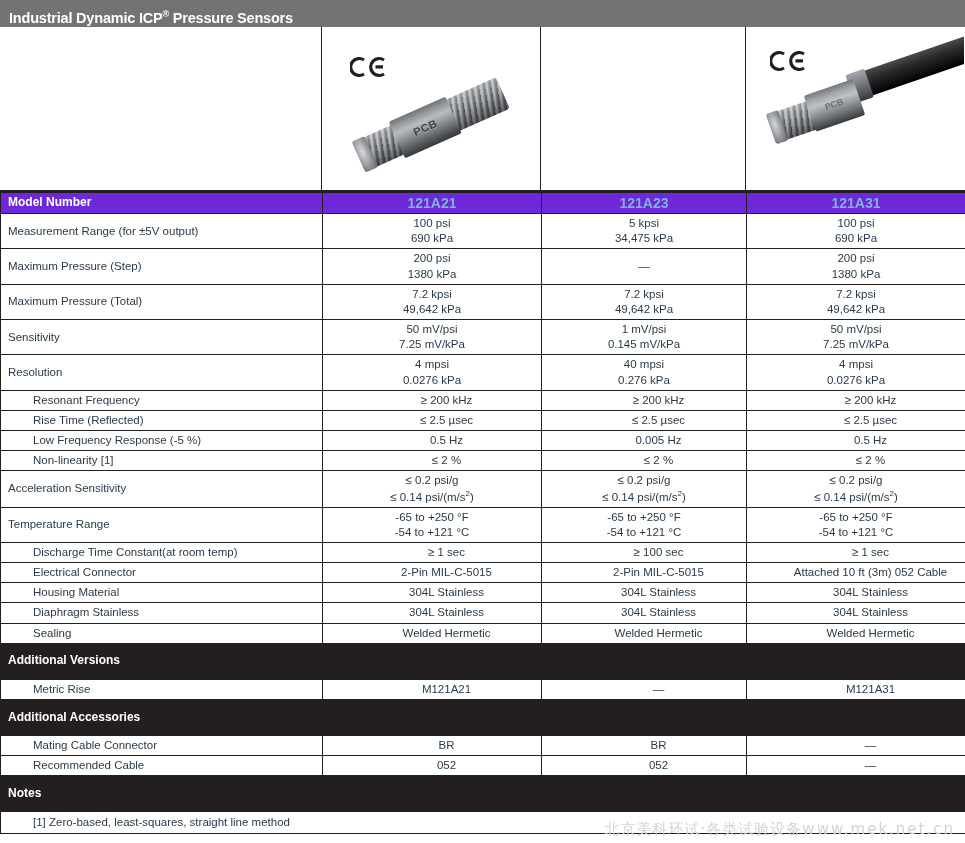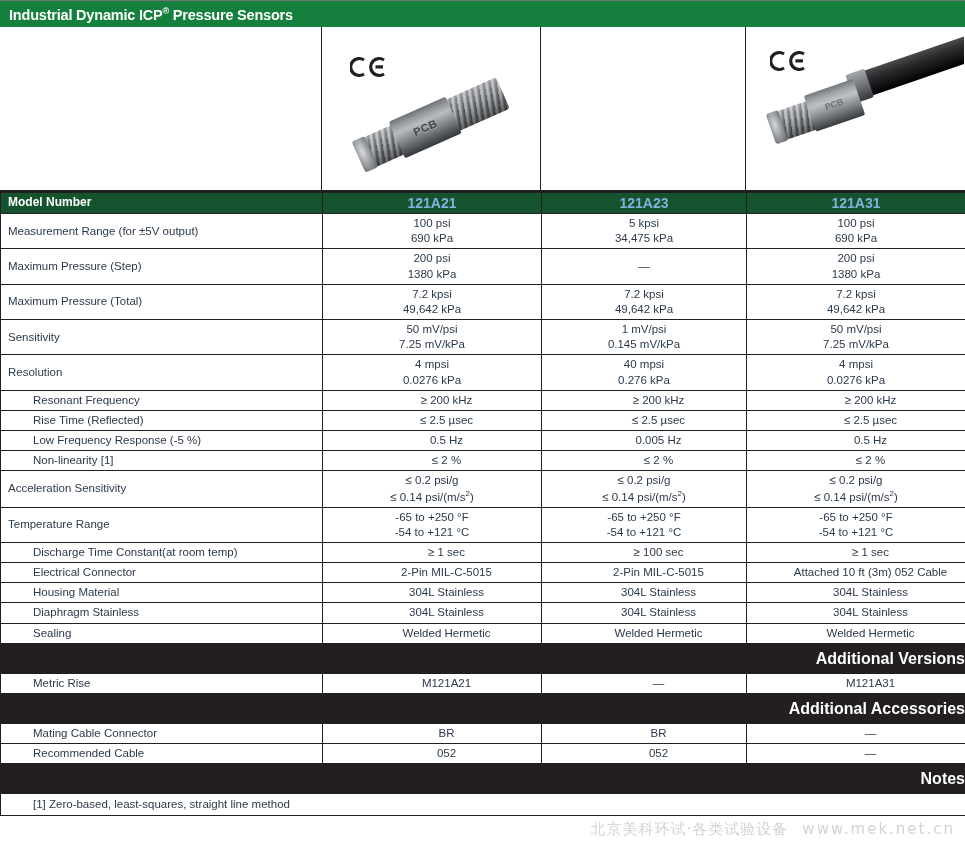--- a/index.html
+++ b/index.html
@@ -7,22 +7,22 @@
     width: 965px; height: 843px;
     background: #ffffff;
     font-family: "Liberation Sans", sans-serif;
     overflow: hidden;
   }
   .page { position: relative; width: 965px; height: 843px; background: #fff; }
 
   
   .title-bar {
     height: 27px;
-    background: #15803d;
-    border-top: 1px solid #737373;
+    background: #737373;
+    border-top: 7px solid #737373;
     display: flex; align-items: center;
     padding-left: 9px;
   }
   .title-bar .title {
     color: #ffffff;
     font-size: 14.5px;
     font-weight: bold;
     letter-spacing: -0.2px;
   }
   .title-bar .title sup { font-size: 9px; vertical-align: super; }
@@ -174,43 +174,42 @@
   td.label {
     padding: 2px 0 2px 7px;
     text-align: left;
     white-space: nowrap;
   }
   td.val {
     text-align: center;
     padding: 2px 3px;
   }
   tr.dark td {
-    background: #14532d;
+    background: #6d28d9;
     border-color: #231f20;
     color: #ffffff;
     font-weight: bold;
     font-size: 12px;
     height: 21px;
   }
   tr.dark td.label { padding-left: 7px; }
   tr.dark td.model {
     color: #7fb3dd;
     text-align: center;
     font-weight: bold;
     font-size: 14px;
   }
   tr.section td {
     background: #231f20;
     border-color: #231f20;
     color: #ffffff;
     font-weight: bold;
-    font-size: 16px;
-    height: 30px;
+    font-size: 12px;
+    height: 36px;
     padding-left: 7px;
-    text-align: right;
   }
   tr.one td { height: 19px; padding-left: 32px; }
   tr.two td { height: 35px; }
   .sub { font-size: 8px; vertical-align: super; }
   td.note {
     padding: 3px 0 3px 7px;
     text-align: left;
     font-size: 11.5px;
     color: #2b3a4a;
   }
@@ -221,21 +220,21 @@
     left: 0; bottom: 4px;
     width: 965px;
     text-align: right;
     padding-right: 10px;
     color: #d3d3d3;
     font-size: 15px;
     letter-spacing: 1px;
     font-family: "DejaVu Sans", sans-serif;
     user-select: none;
   }
-  .watermark .url { margin-left: 14px; letter-spacing: 2px; }
+  .watermark .url { letter-spacing: 2px; }
 </style>
 </head>
 <body>
 
 <div class="page">
 
   <div class="title-bar">
     <div class="title">
       <span>Industrial Dynamic ICP</span><sup>®</sup><span> Pressure Sensors</span>
     </div>

